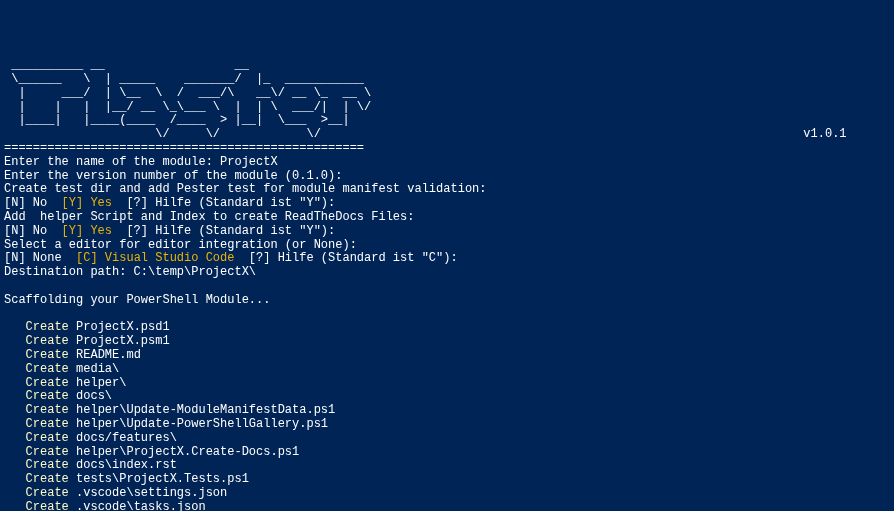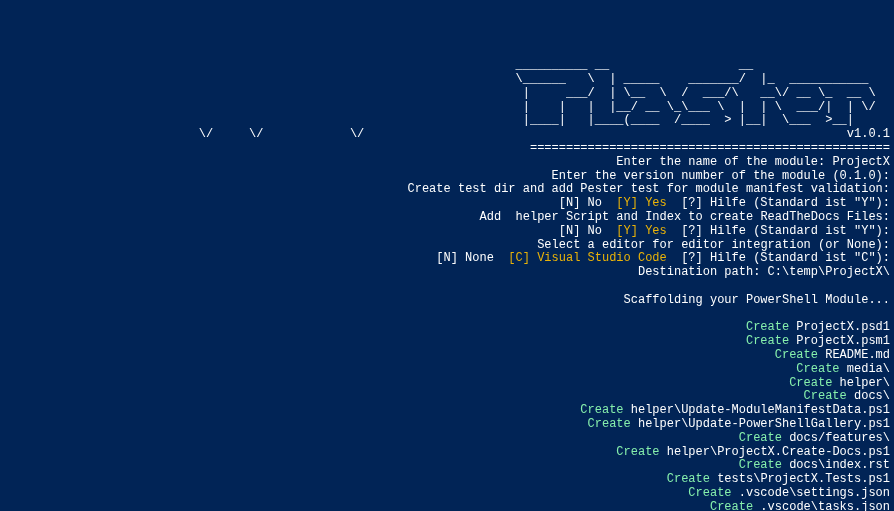--- a/index.html
+++ b/index.html
@@ -21,29 +21,27 @@
     }
     .ascii-art {
       color: #ffffff;
       line-height: 1.0;
       font-size: 12px;
     }
     .yellow {
       color: #eab308;
     }
     .green {
-      color: #86efac;
-      margin-left: 39px;
+      color: #fef9c3;
     }
     .white {
       color: #ffffff;
     }
     .line {
       display: block;
-      text-align: right;
     }
   </style>
 </head>
 <body>
 
 
 
 <div id="terminal"><span class="line"><span class="ascii-art white"> __________ __                  __                   </span></span><span class="line"><span class="ascii-art white"> \______   \  | _____    _______/  |_  ___________   </span></span><span class="line"><span class="ascii-art white">  |     ___/  | \__  \  /  ___/\   __\/ __ \_  __ \  </span></span><span class="line"><span class="ascii-art white">  |    |   |  |__/ __ \_\___ \  |  | \  ___/|  | \/  </span></span><span class="line"><span class="ascii-art white">  |____|   |____(____  /____  &gt; |__|  \___  &gt;__|     </span></span><span class="line"><span class="ascii-art white">                     \/     \/            \/         </span><span class="white">                                                          v1.0.1</span></span><span class="line"><span class="white">==================================================</span></span><span class="line"><span class="white">Enter the name of the module: ProjectX</span></span><span class="line"><span class="white">Enter the version number of the module (0.1.0):</span></span><span class="line"><span class="white">Create test dir and add Pester test for module manifest validation:</span></span><span class="line"><span class="white">[N] No  </span><span class="yellow">[Y] Yes  </span><span class="white">[?] Hilfe (Standard ist "Y"):</span></span><span class="line"><span class="white">Add  helper Script and Index to create ReadTheDocs Files:</span></span><span class="line"><span class="white">[N] No  </span><span class="yellow">[Y] Yes  </span><span class="white">[?] Hilfe (Standard ist "Y"):</span></span><span class="line"><span class="white">Select a editor for editor integration (or None):</span></span><span class="line"><span class="white">[N] None  </span><span class="yellow">[C] Visual Studio Code  </span><span class="white">[?] Hilfe (Standard ist "C"):</span></span><span class="line"><span class="white">Destination path: C:\temp\ProjectX\</span></span><span class="line"><span class="white"> </span></span><span class="line"><span class="white">Scaffolding your PowerShell Module...</span></span><span class="line"><span class="white"> </span></span><span class="line"><span class="white">   </span><span class="green">Create</span><span class="white"> ProjectX.psd1</span></span><span class="line"><span class="white">   </span><span class="green">Create</span><span class="white"> ProjectX.psm1</span></span><span class="line"><span class="white">   </span><span class="green">Create</span><span class="white"> README.md</span></span><span class="line"><span class="white">   </span><span class="green">Create</span><span class="white"> media\</span></span><span class="line"><span class="white">   </span><span class="green">Create</span><span class="white"> helper\</span></span><span class="line"><span class="white">   </span><span class="green">Create</span><span class="white"> docs\</span></span><span class="line"><span class="white">   </span><span class="green">Create</span><span class="white"> helper\Update-ModuleManifestData.ps1</span></span><span class="line"><span class="white">   </span><span class="green">Create</span><span class="white"> helper\Update-PowerShellGallery.ps1</span></span><span class="line"><span class="white">   </span><span class="green">Create</span><span class="white"> docs/features\</span></span><span class="line"><span class="white">   </span><span class="green">Create</span><span class="white"> helper\ProjectX.Create-Docs.ps1</span></span><span class="line"><span class="white">   </span><span class="green">Create</span><span class="white"> docs\index.rst</span></span><span class="line"><span class="white">   </span><span class="green">Create</span><span class="white"> tests\ProjectX.Tests.ps1</span></span><span class="line"><span class="white">   </span><span class="green">Create</span><span class="white"> .vscode\settings.json</span></span><span class="line"><span class="white">   </span><span class="green">Create</span><span class="white"> .vscode\tasks.json</span></span></div>
 
 

